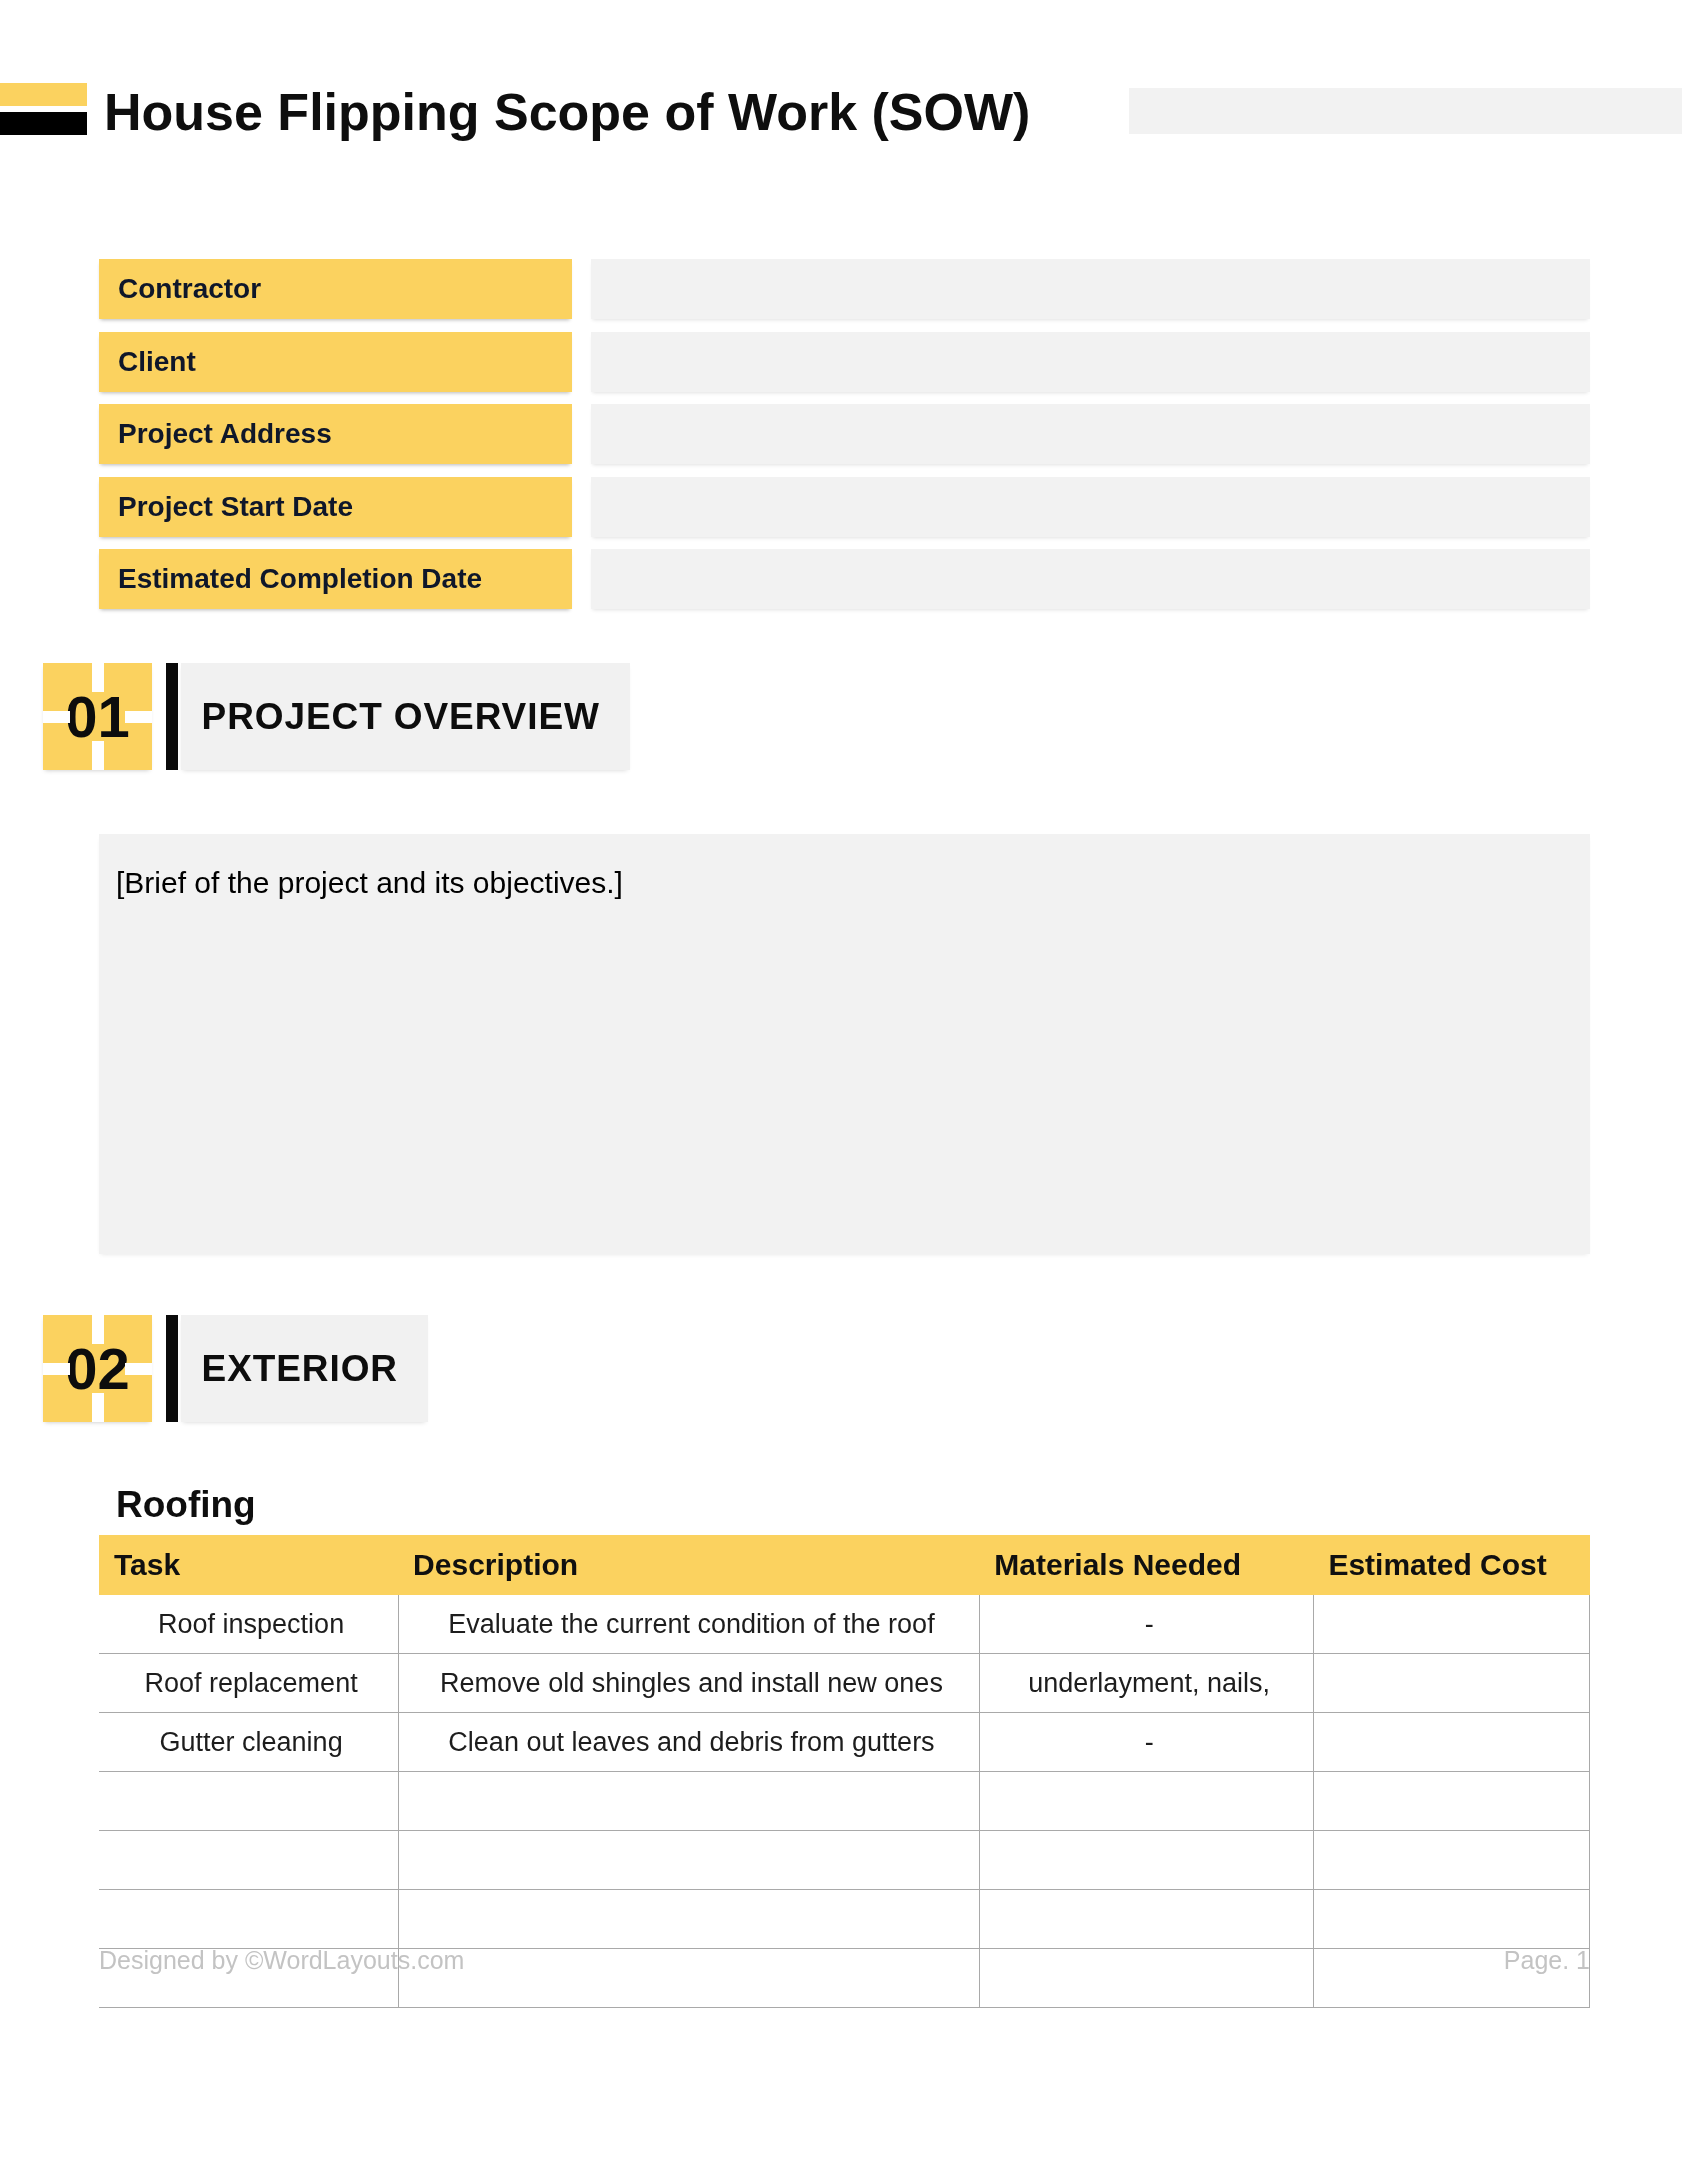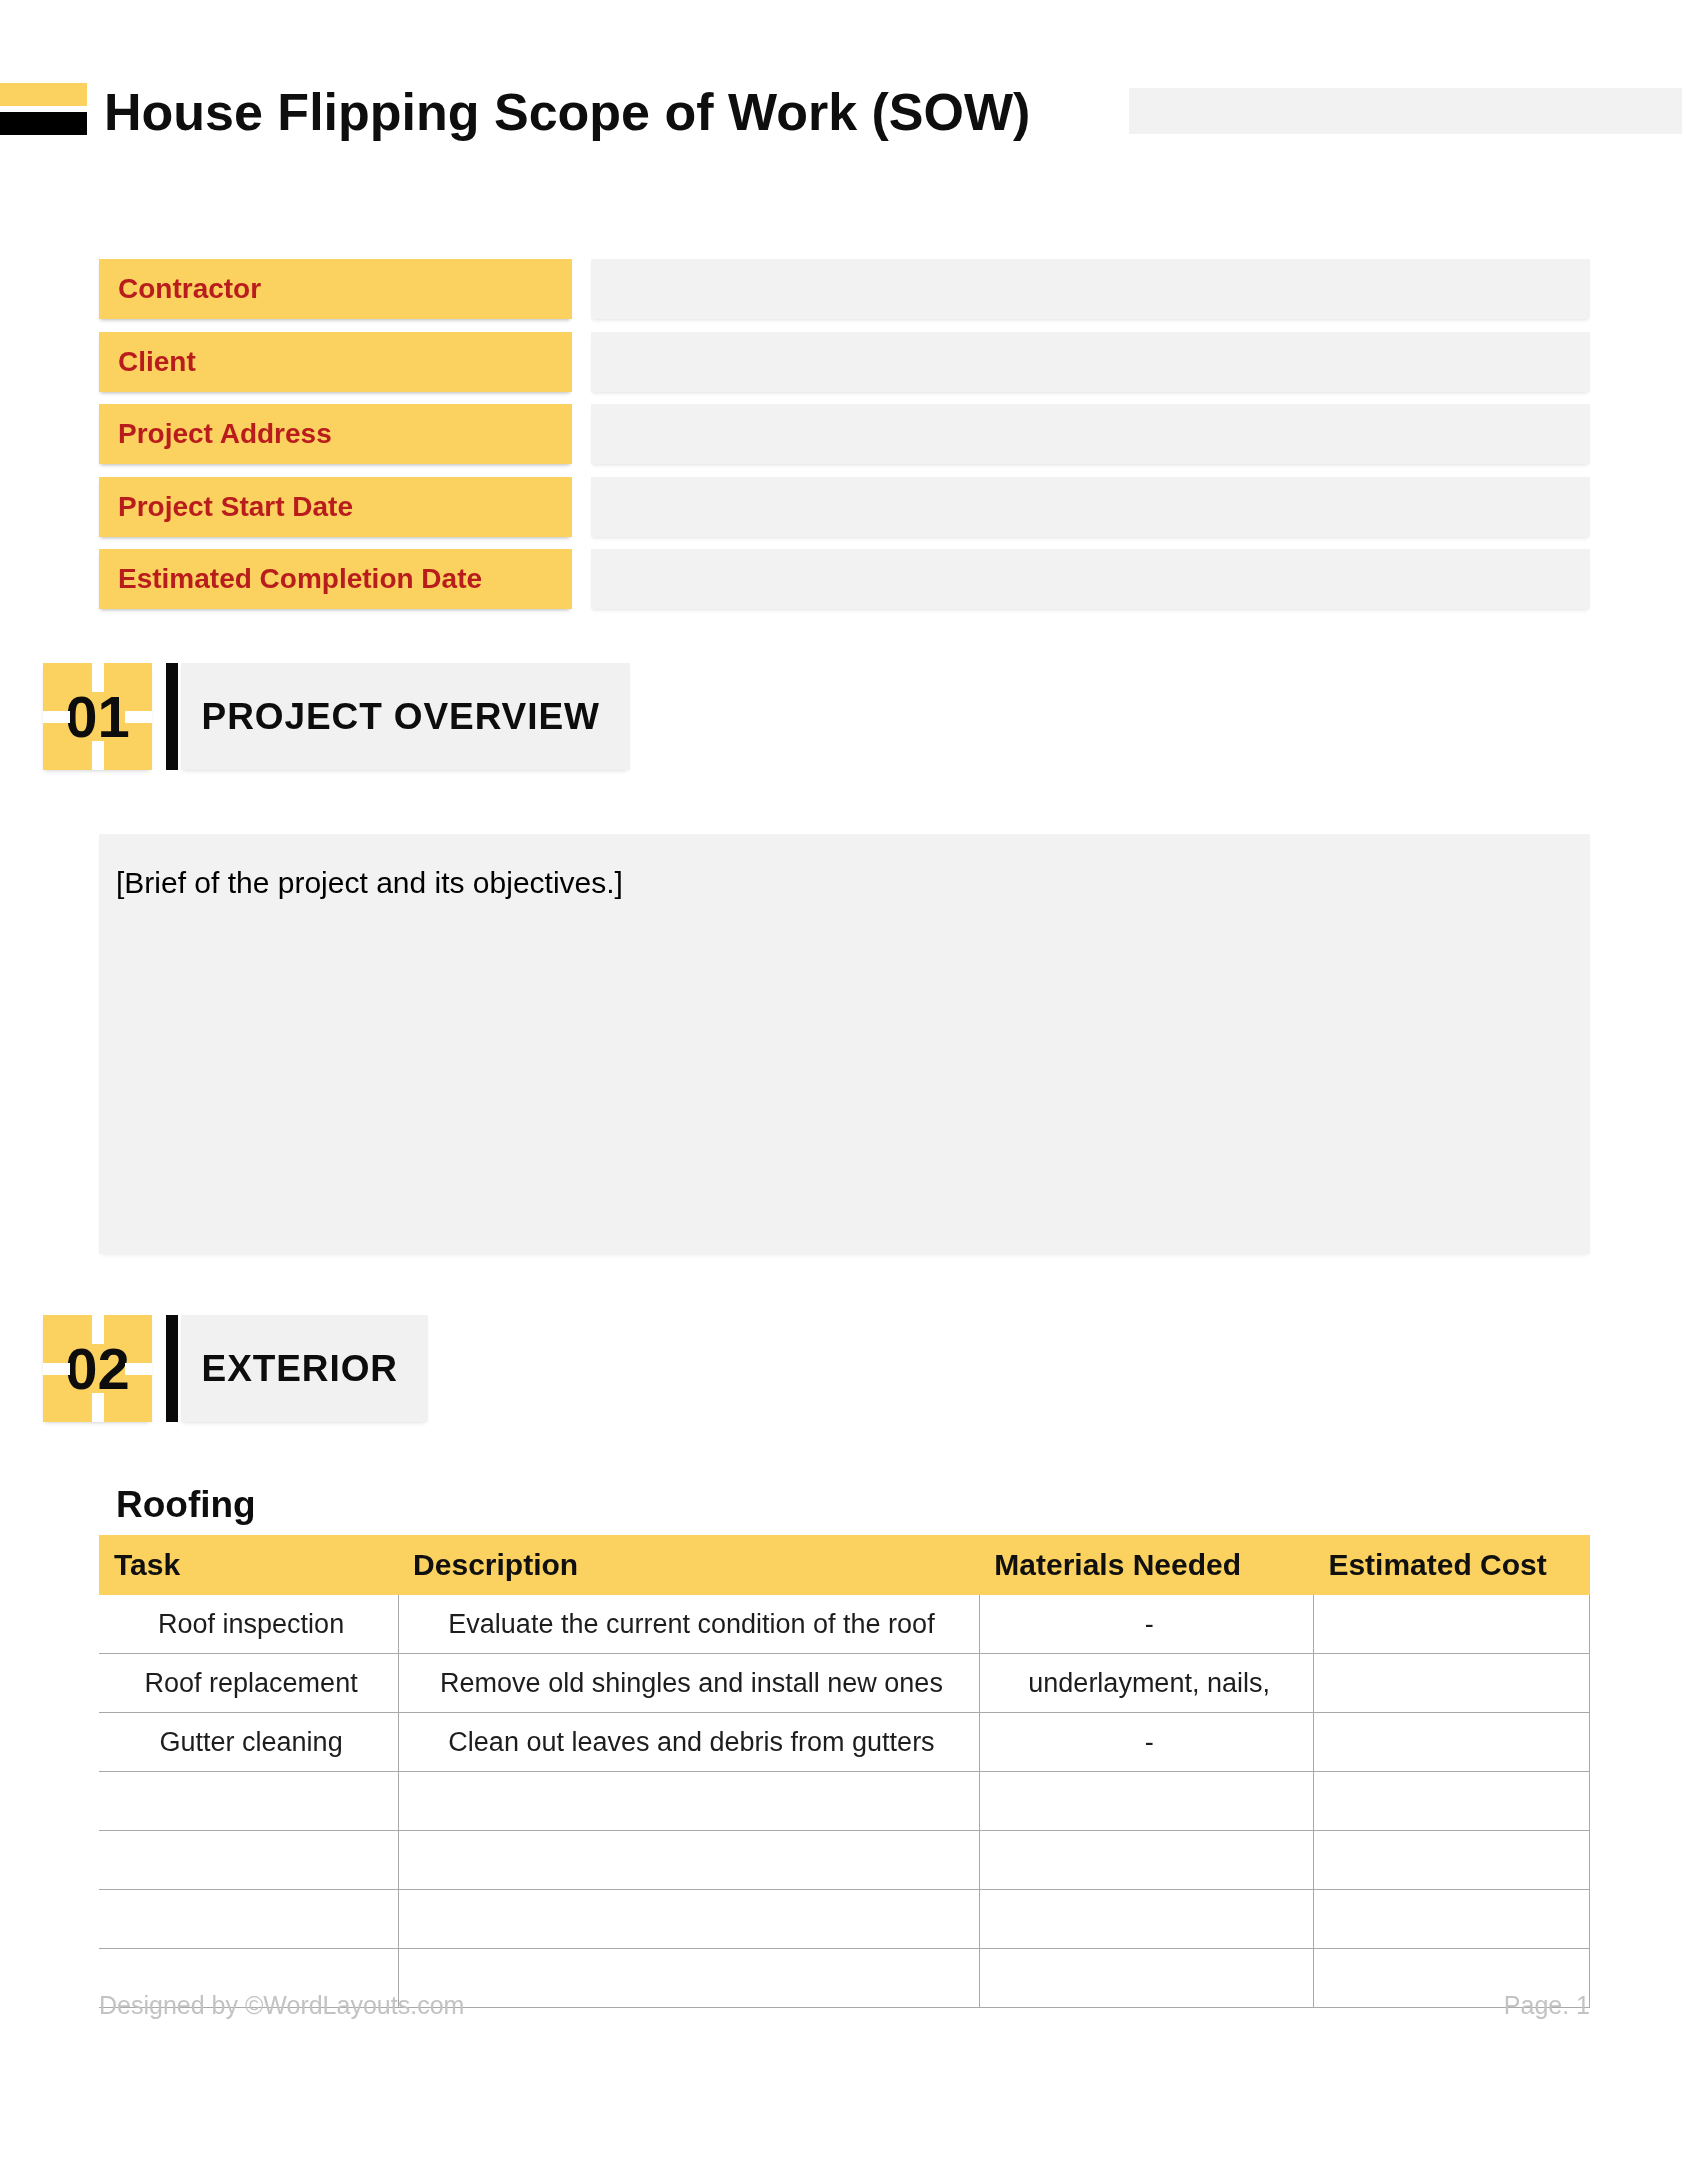--- a/index.html
+++ b/index.html
@@ -17,21 +17,21 @@
   }
   .header-box{
     position:absolute;left:1129px;top:88px;width:553px;height:46px;
     background:var(--box-gray,#F2F2F2);
   }
   
   .form-row{position:absolute;left:0;width:1686px;height:60px;}
   .form-label{
     position:absolute;left:99px;width:473px;height:60px;box-sizing:border-box;
     background:var(--accent-yellow,#FBD25F);display:flex;align-items:center;
-    padding-left:19px;font-weight:bold;font-size:28px;color:#b91c1c;
+    padding-left:19px;font-weight:bold;font-size:28px;color:#0f172a;
     box-shadow:0 2.8px 3.7px -1.9px rgba(0,0,0,.28);
   }
   .form-value{
     position:absolute;left:591px;width:999px;height:60px;
     background:var(--box-gray,#F2F2F2);
     box-shadow:0 2.8px 3.7px -1.9px rgba(0,0,0,.12);
   }
   
   .badge{
     position:absolute;left:43px;width:109px;height:107px;
@@ -77,21 +77,21 @@
     padding:0 9.4px 0 15px;white-space:nowrap;overflow:hidden;margin-left:23px;
   }
   .sow-table td{
     height:58px;font-size:27px;color:#1d1d1d;text-align:center;
     padding:0 9.4px 0 15px;white-space:nowrap;overflow:hidden;
     border-bottom:1.9px solid var(--line-gray,#A9A9A9);
     border-right:1.9px solid var(--line-gray,#A9A9A9);
   }
   
   .footer{
-    position:absolute;left:99px;top:1991px;width:1491px;
+    position:absolute;left:99px;top:1946px;width:1491px;
     display:flex;justify-content:space-between;
     font-size:25px;color:#c3c3c3;
   }
 </style>
 </head>
 <body>
 
 <div id="page">
 
   <div class="logo-bar yellow"></div>

